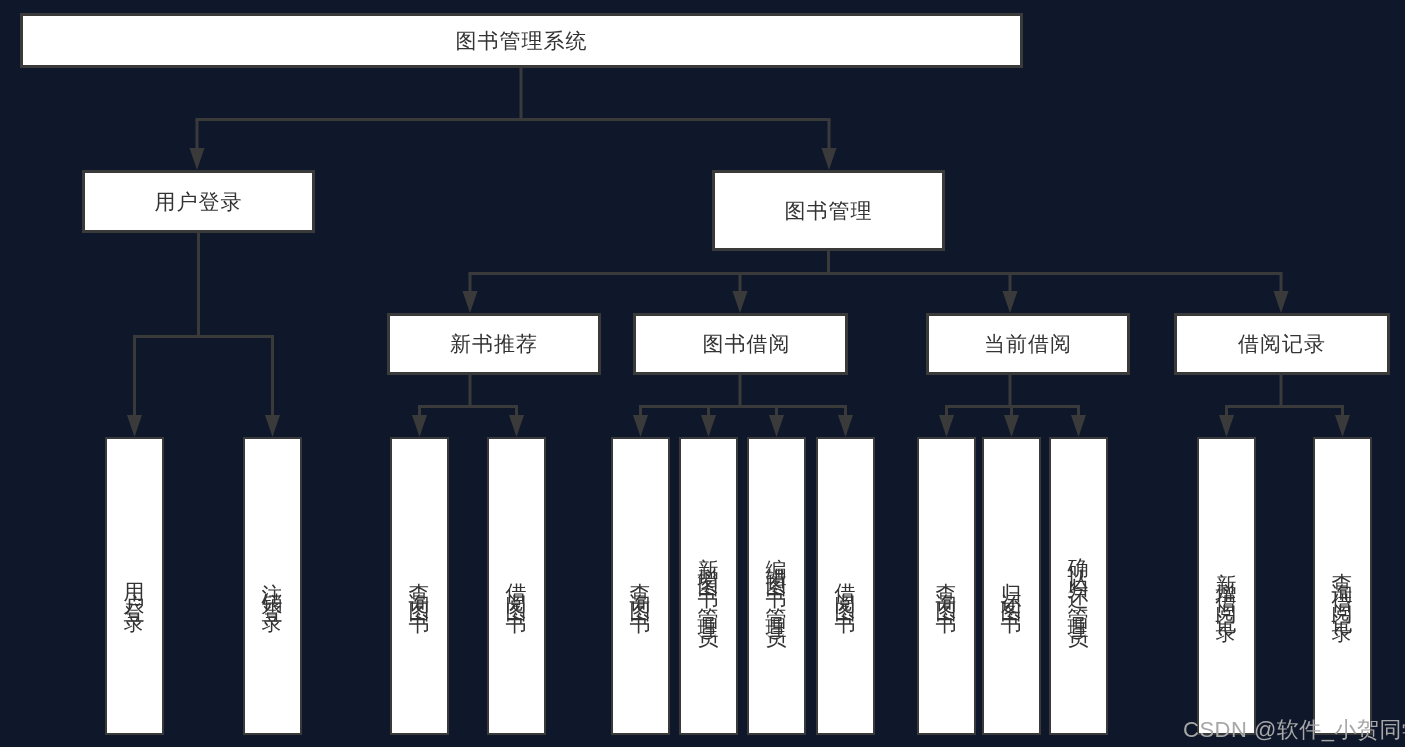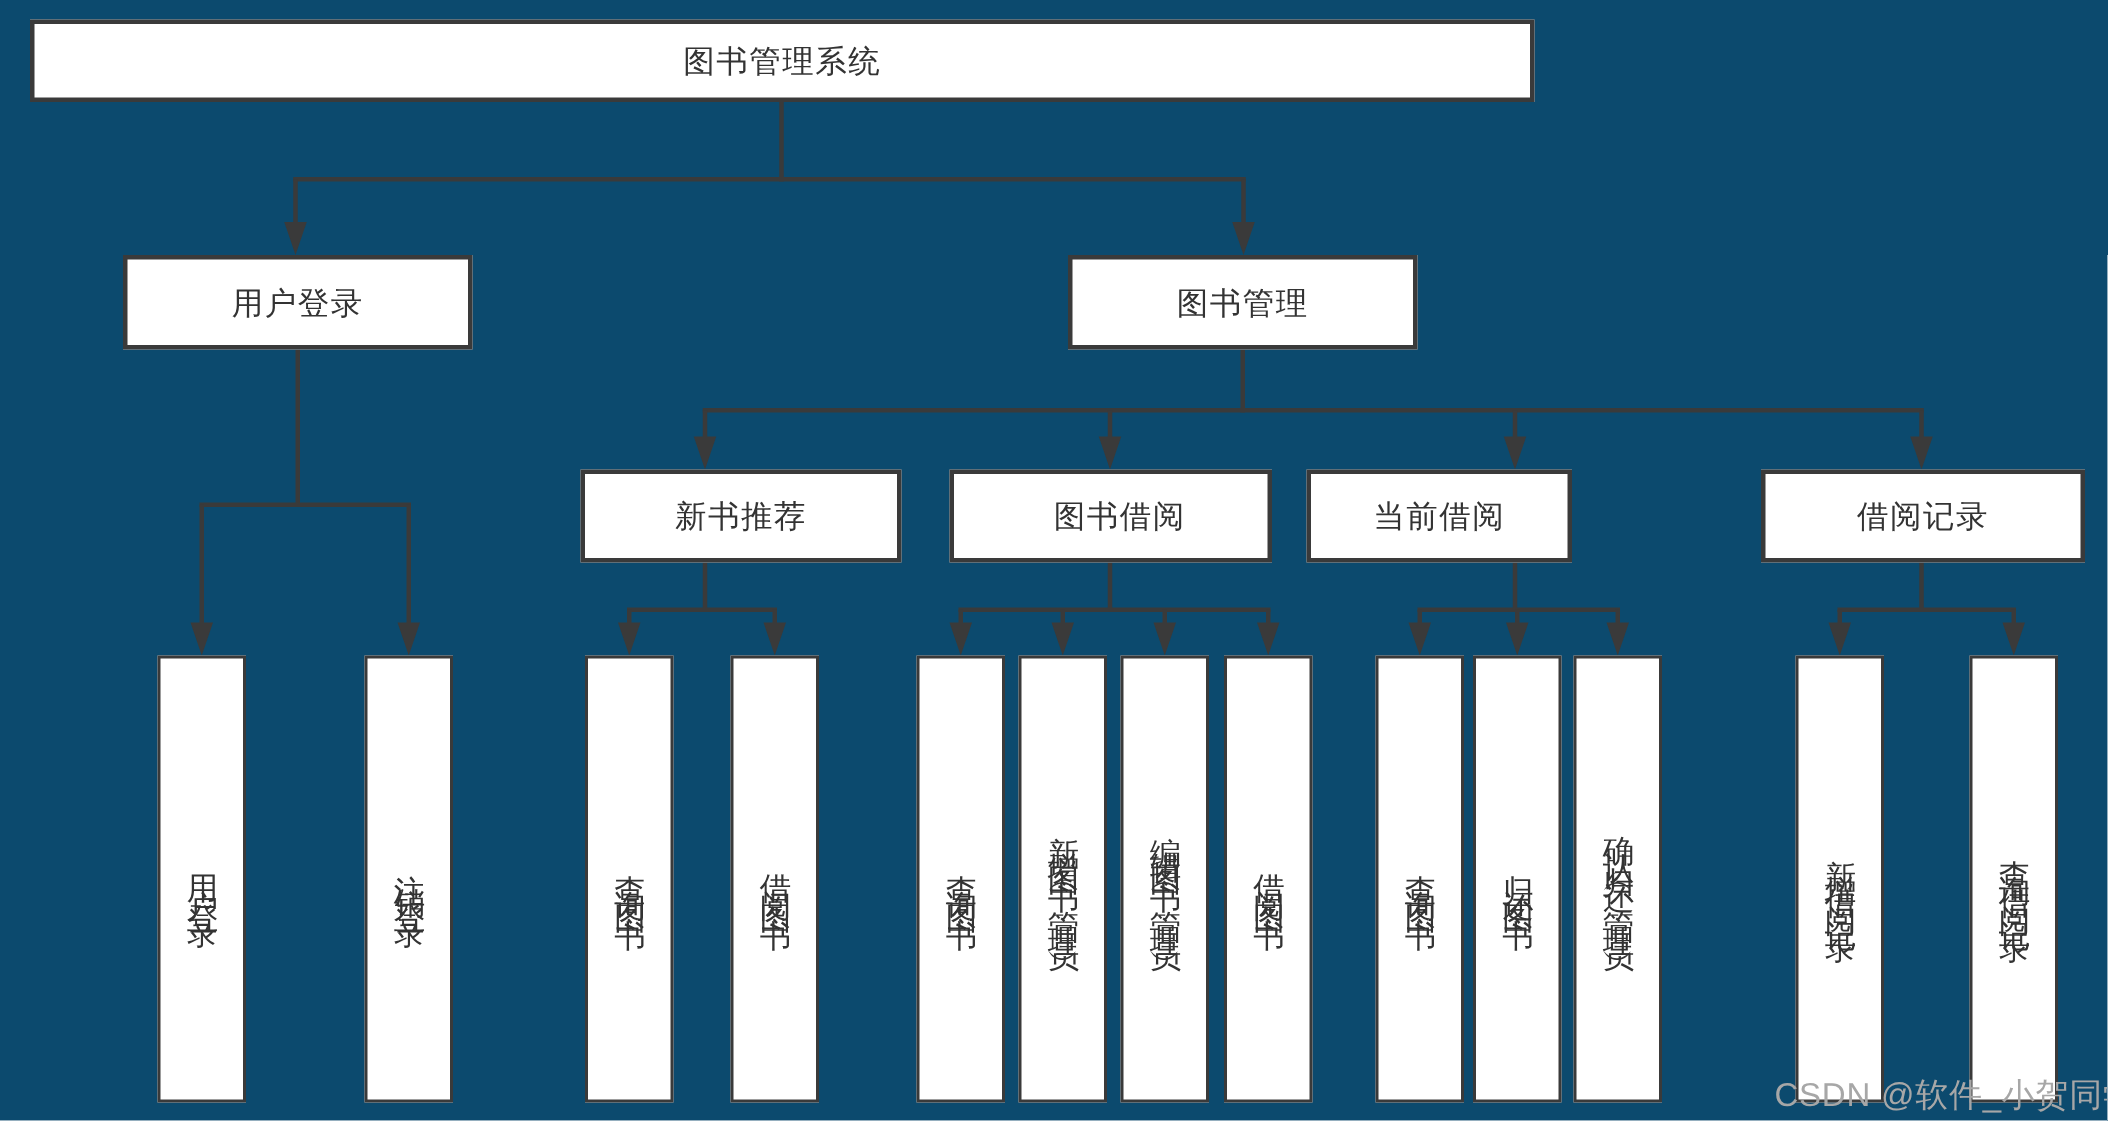--- a/index.html
+++ b/index.html
@@ -1,18 +1,18 @@
 <!DOCTYPE html>
 <html><head>
 <meta charset="utf-8">
 <style>
   html, body { margin:0; padding:0; background:#ffffff; }
   .canvas {
     position:relative; width:1405px; height:747px;
-    background:#0c4a6e; overflow:hidden;
+    background:#0f172a; overflow:hidden;
     font-family:"Liberation Sans", sans-serif;
     color:#333333;
   }
   .box {
     position:absolute; box-sizing:border-box;
     border:2px solid #3a3a3a; background:#ffffff;
     display:flex; align-items:center; justify-content:center;
     color:#333333;
   }
   .hbox { font-size:21px; letter-spacing:1px; border-width:3px; }
@@ -98,31 +98,31 @@
     </g>
   </svg>
 
   <div class="box hbox" style="left:20px; top:13px; width:1003px; height:55px;">
     <span class="lbl">图书管理系统</span>
   </div>
 
   <div class="box hbox" style="left:82px; top:170px; width:233px; height:63px;">
     <span class="lbl">用户登录</span>
   </div>
-  <div class="box hbox" style="left:712px; top:170px; width:233px; height:63px;">
+  <div class="box hbox" style="left:712px; top:170px; width:233px; height:81px;">
     <span class="lbl">图书管理</span>
   </div>
 
   <div class="box hbox" style="left:363px; top:313px; width:214px; height:62px;margin-left:24px;">
     <span class="lbl">新书推荐</span>
   </div>
   <div class="box hbox" style="left:633px; top:313px; width:215px; height:62px;padding-left:12px;">
     <span class="lbl">图书借阅</span>
   </div>
-  <div class="box hbox" style="left:871px; top:313px; width:177px; height:62px;">
+  <div class="box hbox" style="left:926px; top:313px; width:204px; height:62px;">
     <span class="lbl">当前借阅</span>
   </div>
   <div class="box hbox" style="left:1174px; top:313px; width:216px; height:62px;">
     <span class="lbl">借阅记录</span>
   </div>
 
   <div class="box vbox" style="left:105px; top:437px; width:59px; height:298px;">
     <span class="lbl">用户登录</span>
   </div>
   <div class="box vbox" style="left:243px; top:437px; width:59px; height:298px;">

